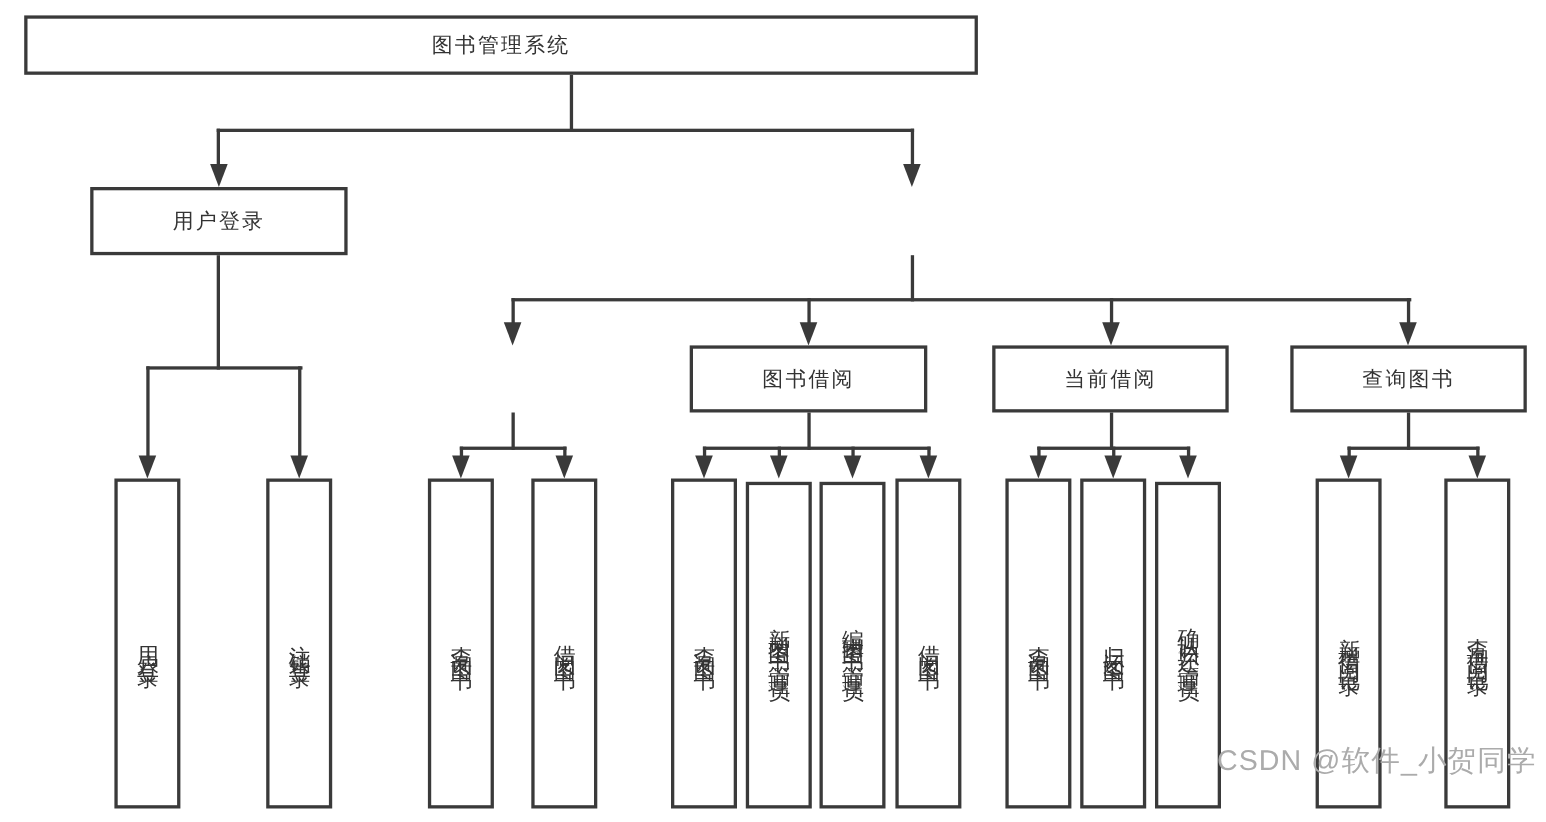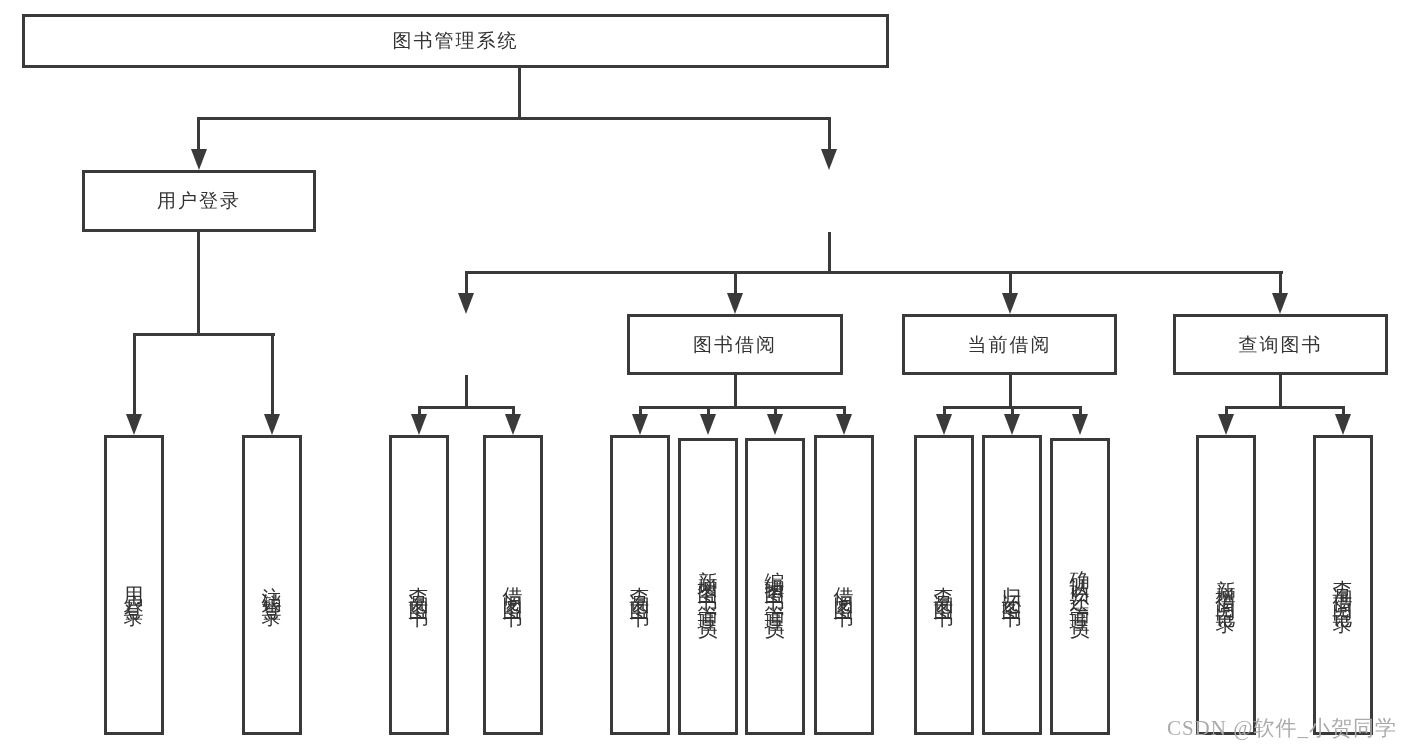--- a/index.html
+++ b/index.html
@@ -39,26 +39,25 @@
   }
   .hline,.vline{position:absolute;background:var(--line);}
   .arrow{
     position:absolute;width:0;height:0;
     border-left:8px solid transparent;
     border-right:8px solid transparent;
     border-top:21px solid var(--line);
   }
   .watermark{
     position:absolute;
-    right:8px;top:714px;
-    font-size:21px;
+    right:8px;top:674px;
+    font-size:26px;
     color:var(--watermark);
     letter-spacing:1px;
     white-space:nowrap;
-    font-family:Liberation Serif, serif;
   }
 </style>
 </head>
 <body>
 
 <div class="canvas">
 
   <div class="box" style="left:22px;top:14px;width:867px;height:54px">图书管理系统</div>
 
   <div class="vline" style="left:518px;top:68px;width:3px;height:50px"></div>

